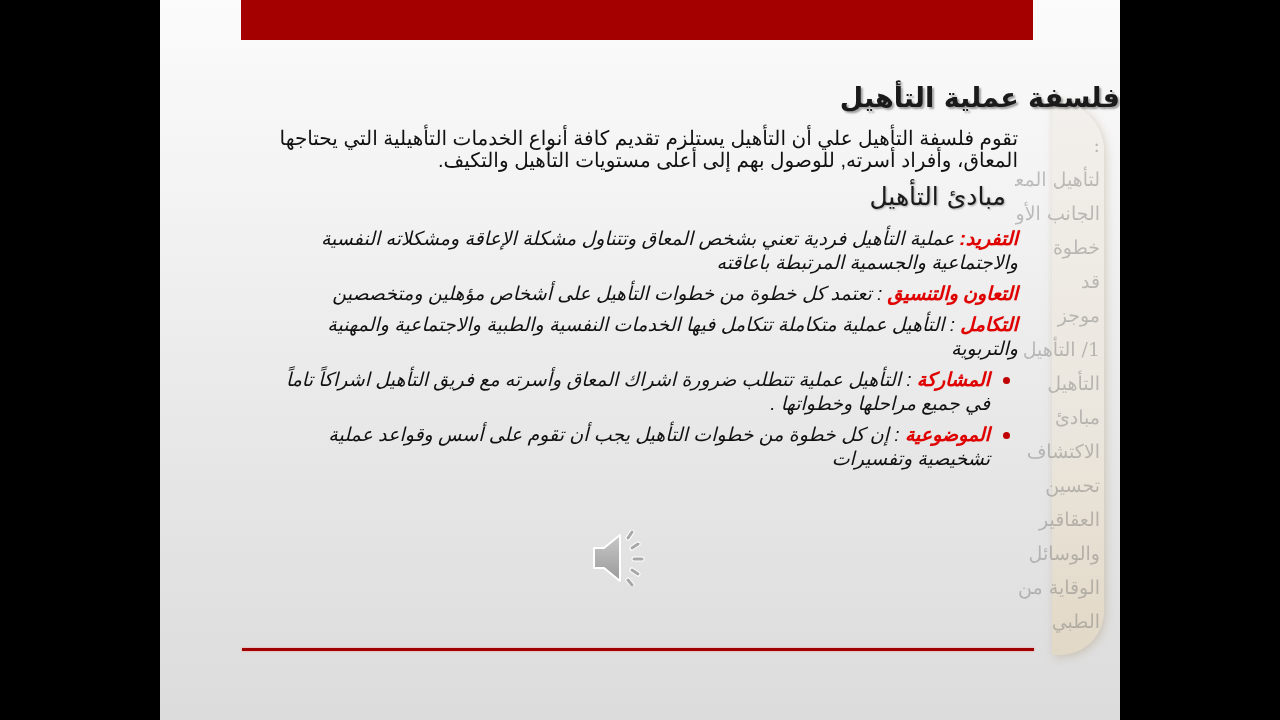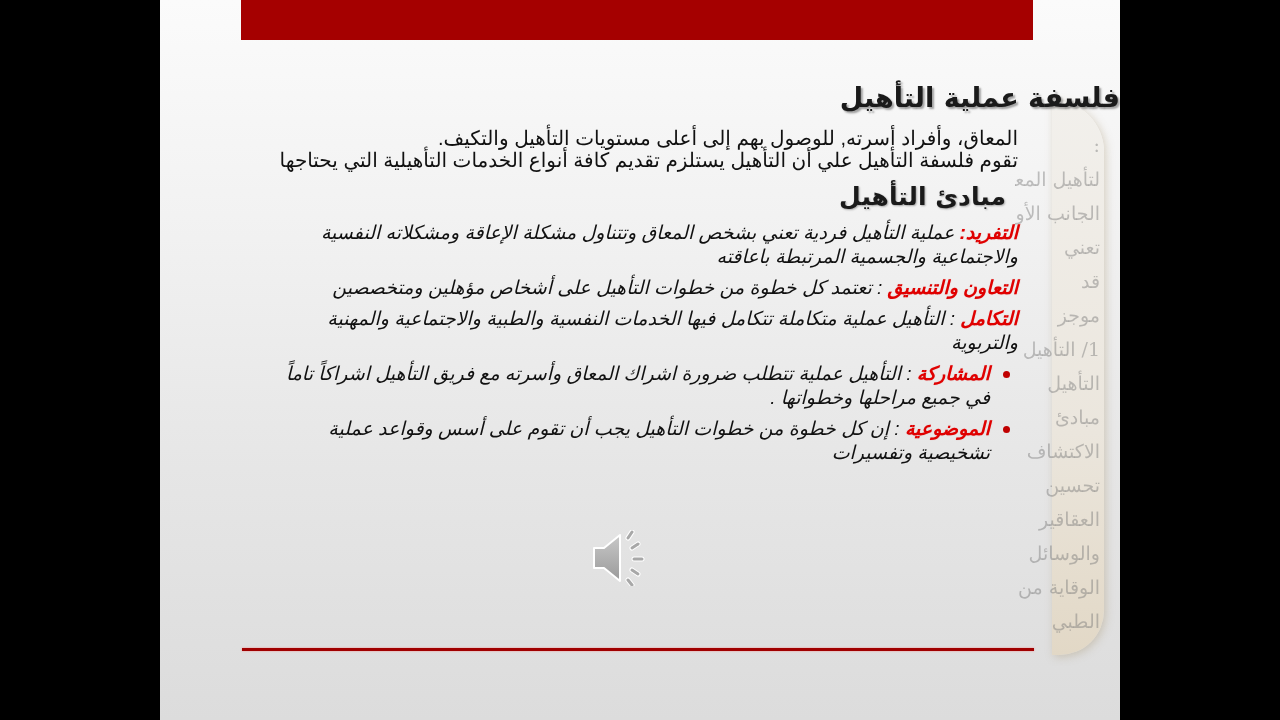--- a/index.html
+++ b/index.html
@@ -32,22 +32,22 @@
     font-family:"DejaVu Sans", sans-serif; font-weight:bold; font-size:27px; color:#1a1a1a;
     direction:rtl; text-shadow:2px 2px 2px rgba(0,0,0,0.35);
   }
   .content {
     position:absolute; left:118px; top:127px; width:740px; direction:rtl; text-align:right;
     font-family:"Liberation Sans", sans-serif; color:#111;
   }
   .p { font-size:20px; line-height:22px; margin:0; }
   .intro { margin-bottom:8px; }
   .h2 {
-    font-family:"DejaVu Sans", sans-serif; font-weight:bold; font-size:25px; line-height:36px;
-    color:#1a1a1a; text-shadow:1px 1px 2px rgba(0,0,0,0.3); margin-bottom:6px; padding-right:12px;
+    font-family:"DejaVu Sans", sans-serif; font-weight:normal; font-size:25px; line-height:36px;
+    color:#1a1a1a; text-shadow:1px 1px 2px rgba(0,0,0,0.3); margin-bottom:12px; padding-right:12px;
   }
   .item { font-size:19px; line-height:24px; margin-bottom:7px; position:relative;font-style:italic; }
   .item .term { color:#e00000; font-weight:bold; text-shadow:0 0 1px rgba(200,0,0,0.3); }
   .item.bulleted { padding-right:28px; }
   .item.bulleted::before {
     content:""; position:absolute; right:8px; top:9px; width:7px; height:7px; border-radius:50%;
     background:#c00000;
   }
   .speaker {
     position:absolute; left:430px; top:530px; width:64px; height:56px;
@@ -61,40 +61,40 @@
 <body>
 
 <div class="slide">
   <div class="top-bar"></div>
 
   <div class="ghost-panel"></div>
   <div class="ghost-text">
     <div>:</div>
     <div>لتأهيل المعاق</div>
     <div>الجانب الأول</div>
-    <div>تعني</div>
+    <div>خطوة</div>
     <div>قد</div>
     <div>موجز</div>
     <div>1/ التأهيل</div>
     <div>التأهيل</div>
     <div>مبادئ</div>
     <div>الاكتشاف</div>
     <div>تحسين</div>
     <div>العقاقير</div>
     <div>والوسائل</div>
     <div>الوقاية من تكرار</div>
     <div>الطبي</div>
   </div>
 
   <div class="title">فلسفة عملية التأهيل</div>
 
   <div class="content">
     <div class="p intro">
+      <div>تقوم فلسفة التأهيل علي أن التأهيل يستلزم تقديم كافة أنواع الخدمات التأهيلية التي يحتاجها</div>
       <div>المعاق، وأفراد أسرته, للوصول بهم إلى أعلى مستويات التأهيل والتكيف.</div>
-      <div>تقوم فلسفة التأهيل علي أن التأهيل يستلزم تقديم كافة أنواع الخدمات التأهيلية التي يحتاجها</div>
     </div>
 
     <div class="h2">مبادئ التأهيل</div>
 
     <div class="item">
       <span class="term">التفريد:</span><span> عملية التأهيل فردية تعني بشخص المعاق وتتناول مشكلة الإعاقة ومشكلاته النفسية والاجتماعية والجسمية المرتبطة باعاقته</span>
     </div>
     <div class="item">
       <span class="term">التعاون والتنسيق</span><span> : تعتمد كل خطوة من خطوات التأهيل على أشخاص مؤهلين ومتخصصين</span>
     </div>

